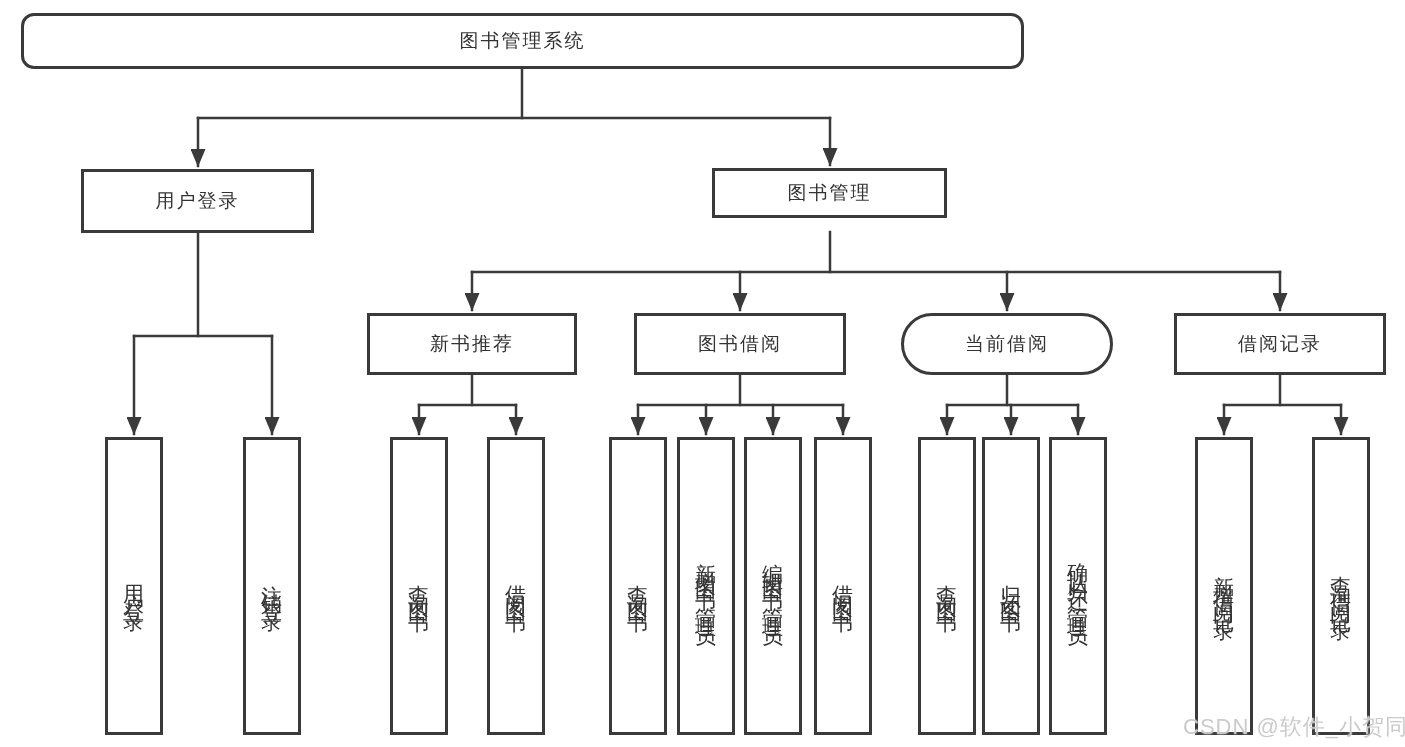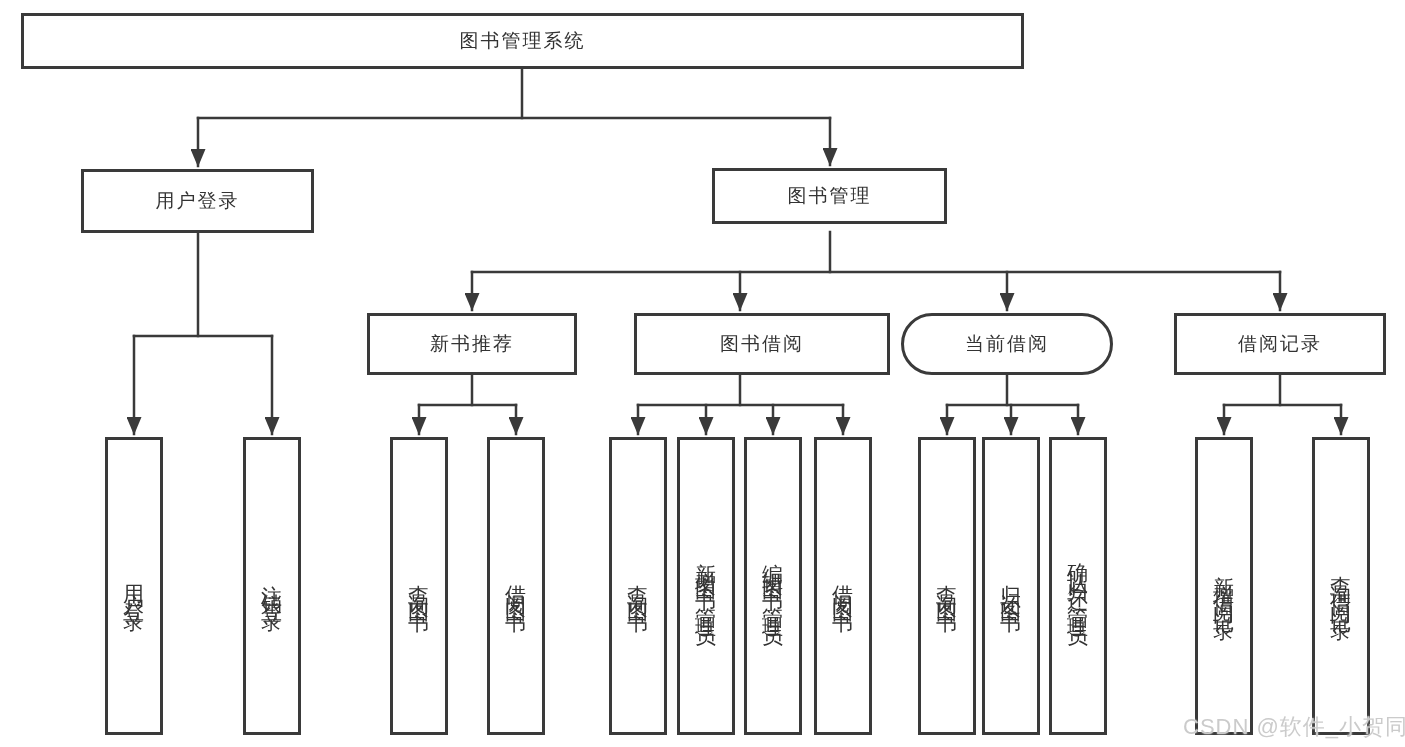--- a/index.html
+++ b/index.html
@@ -35,25 +35,25 @@
   }
   .leaf .vlabel {
     writing-mode: vertical-lr;
     text-orientation: mixed;
     font-size: 21px;
     line-height: 1;
     letter-spacing: 9px;
     white-space: nowrap;
   }
   
-  .n-root   { left: 21px;   top: 13px;  width: 1003px; height: 56px; }
+  .n-root   { left: 21px;   top: 13px;  width: 1003px; height: 56px; border-radius: 13px; }
   .n-login  { left: 81px;   top: 169px; width: 233px;  height: 64px; }
-  .n-mgmt   { left: 712px;  top: 168px; width: 235px;  height: 56px; }
+  .n-mgmt   { left: 712px;  top: 168px; width: 235px;  height: 50px; }
   .n-newbook{ left: 367px;  top: 313px; width: 210px;  height: 62px; font-family: Liberation Mono, monospace; }
-  .n-borrow { left: 634px;  top: 313px; width: 256px;  height: 62px; }
+  .n-borrow { left: 634px;  top: 313px; width: 212px;  height: 62px; }
   .n-current{ left: 901px;  top: 313px; width: 212px;  height: 62px; border-radius: 31px; }
   .n-records{ left: 1174px; top: 313px; width: 212px;  height: 62px; justify-content: center; }
   .leaf     { top: 437px; width: 58px; height: 298px; }
   .lf-1  { left: 105px; }
   .lf-2  { left: 243px; }
   .lf-3  { left: 390px; }
   .lf-4  { left: 487px; }
   .lf-5  { left: 609px; }
   .lf-6  { left: 677px; }
   .lf-7  { left: 744px; }

